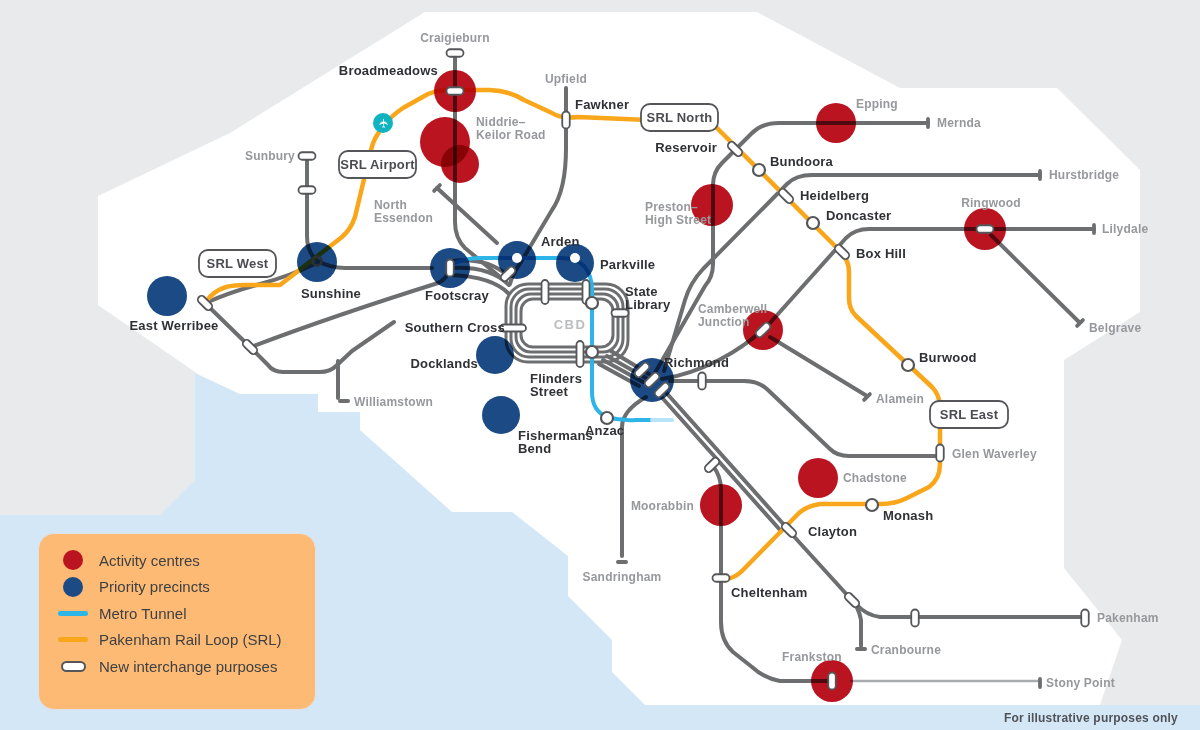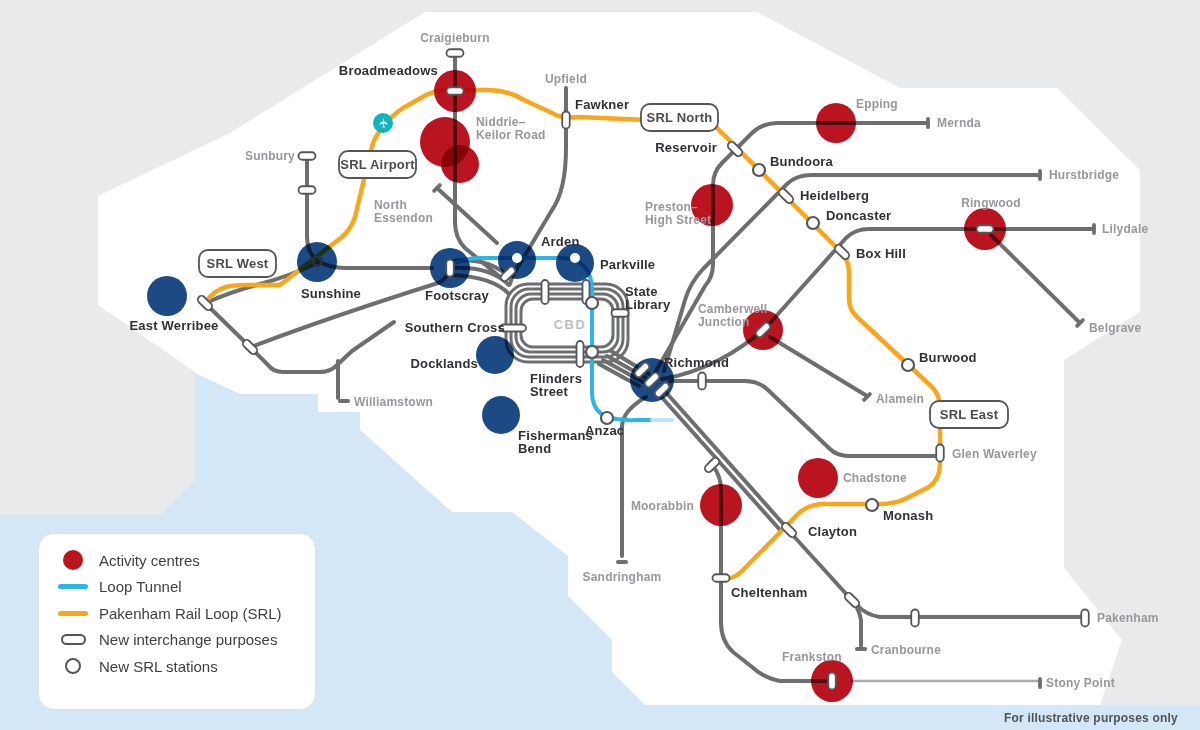--- a/index.html
+++ b/index.html
@@ -29,21 +29,21 @@
   text{letter-spacing:.2px;}
   .ld{font-size:13px;font-weight:700;fill:#2f3135;}
   .lg{font-size:12px;font-weight:600;fill:#96989c;}
   .lf{font-size:13px;font-weight:600;fill:#bcbdc0;letter-spacing:1.5px;}
   .srlbox{fill:#ffffff;stroke:#55565a;stroke-width:1.8;}
   .boxtext{font-size:13px;font-weight:700;fill:#4b4c50;text-anchor:middle;}
   .footer-note{font-size:12px;font-weight:700;fill:#515256;text-anchor:end;}
   .plane{font-size:12px;fill:#ffffff;text-anchor:middle;}
   
   .legend{position:absolute;left:38px;top:533px;width:278px;height:177px;
-          background:#ffffff;border:1px solid #dfe1e4;border-radius:16px;
+          background:#fdba74;border:1px solid #dfe1e4;border-radius:16px;
           box-sizing:border-box;padding:13px 0 16px 16px;}
   .lrow{display:flex;align-items:center;height:26.5px;}
   .sw{width:36px;display:flex;justify-content:center;align-items:center;flex:none;}
   .sw-cred{width:20px;height:20px;border-radius:50%;background:#bb1421;}
   .sw-cnavy{width:20px;height:20px;border-radius:50%;background:#1b4a85;}
   .sw-lblue{width:30px;height:5px;border-radius:3px;background:#2eb5e8;}
   .sw-lorange{width:30px;height:5px;border-radius:3px;background:#f9a61a;}
   .sw-pill{width:21px;height:7px;border:2.6px solid #55565a;border-radius:7px;background:#fff;}
   .sw-ring{width:12px;height:12px;border:2.6px solid #55565a;border-radius:50%;background:#fff;}
   .ltext{font-size:15px;color:#3f4043;margin-left:8px;white-space:nowrap;}
@@ -246,36 +246,36 @@
 
   <div class="legend" id="legend-box">
       <div class="lrow">
         <span class="sw">
           <span class="sw-cred"></span>
         </span>
         <span class="ltext">Activity centres</span>
       </div>
       <div class="lrow">
         <span class="sw">
+          <span class="sw-cnavy"></span>
+        </span>
+        <span class="ltext">Priority precincts</span>
+      </div>
+      <div class="lrow">
+        <span class="sw">
           <span class="sw-lblue"></span>
         </span>
-        <span class="ltext">Loop Tunnel</span>
+        <span class="ltext">Metro Tunnel</span>
       </div>
       <div class="lrow">
         <span class="sw">
           <span class="sw-lorange"></span>
         </span>
         <span class="ltext">Pakenham Rail Loop (SRL)</span>
       </div>
       <div class="lrow">
         <span class="sw">
           <span class="sw-pill"></span>
         </span>
         <span class="ltext">New interchange purposes</span>
-      </div>
-      <div class="lrow">
-        <span class="sw">
-          <span class="sw-ring"></span>
-        </span>
-        <span class="ltext">New SRL stations</span>
       </div>
     </div>
 </div>
 
 </body></html>

